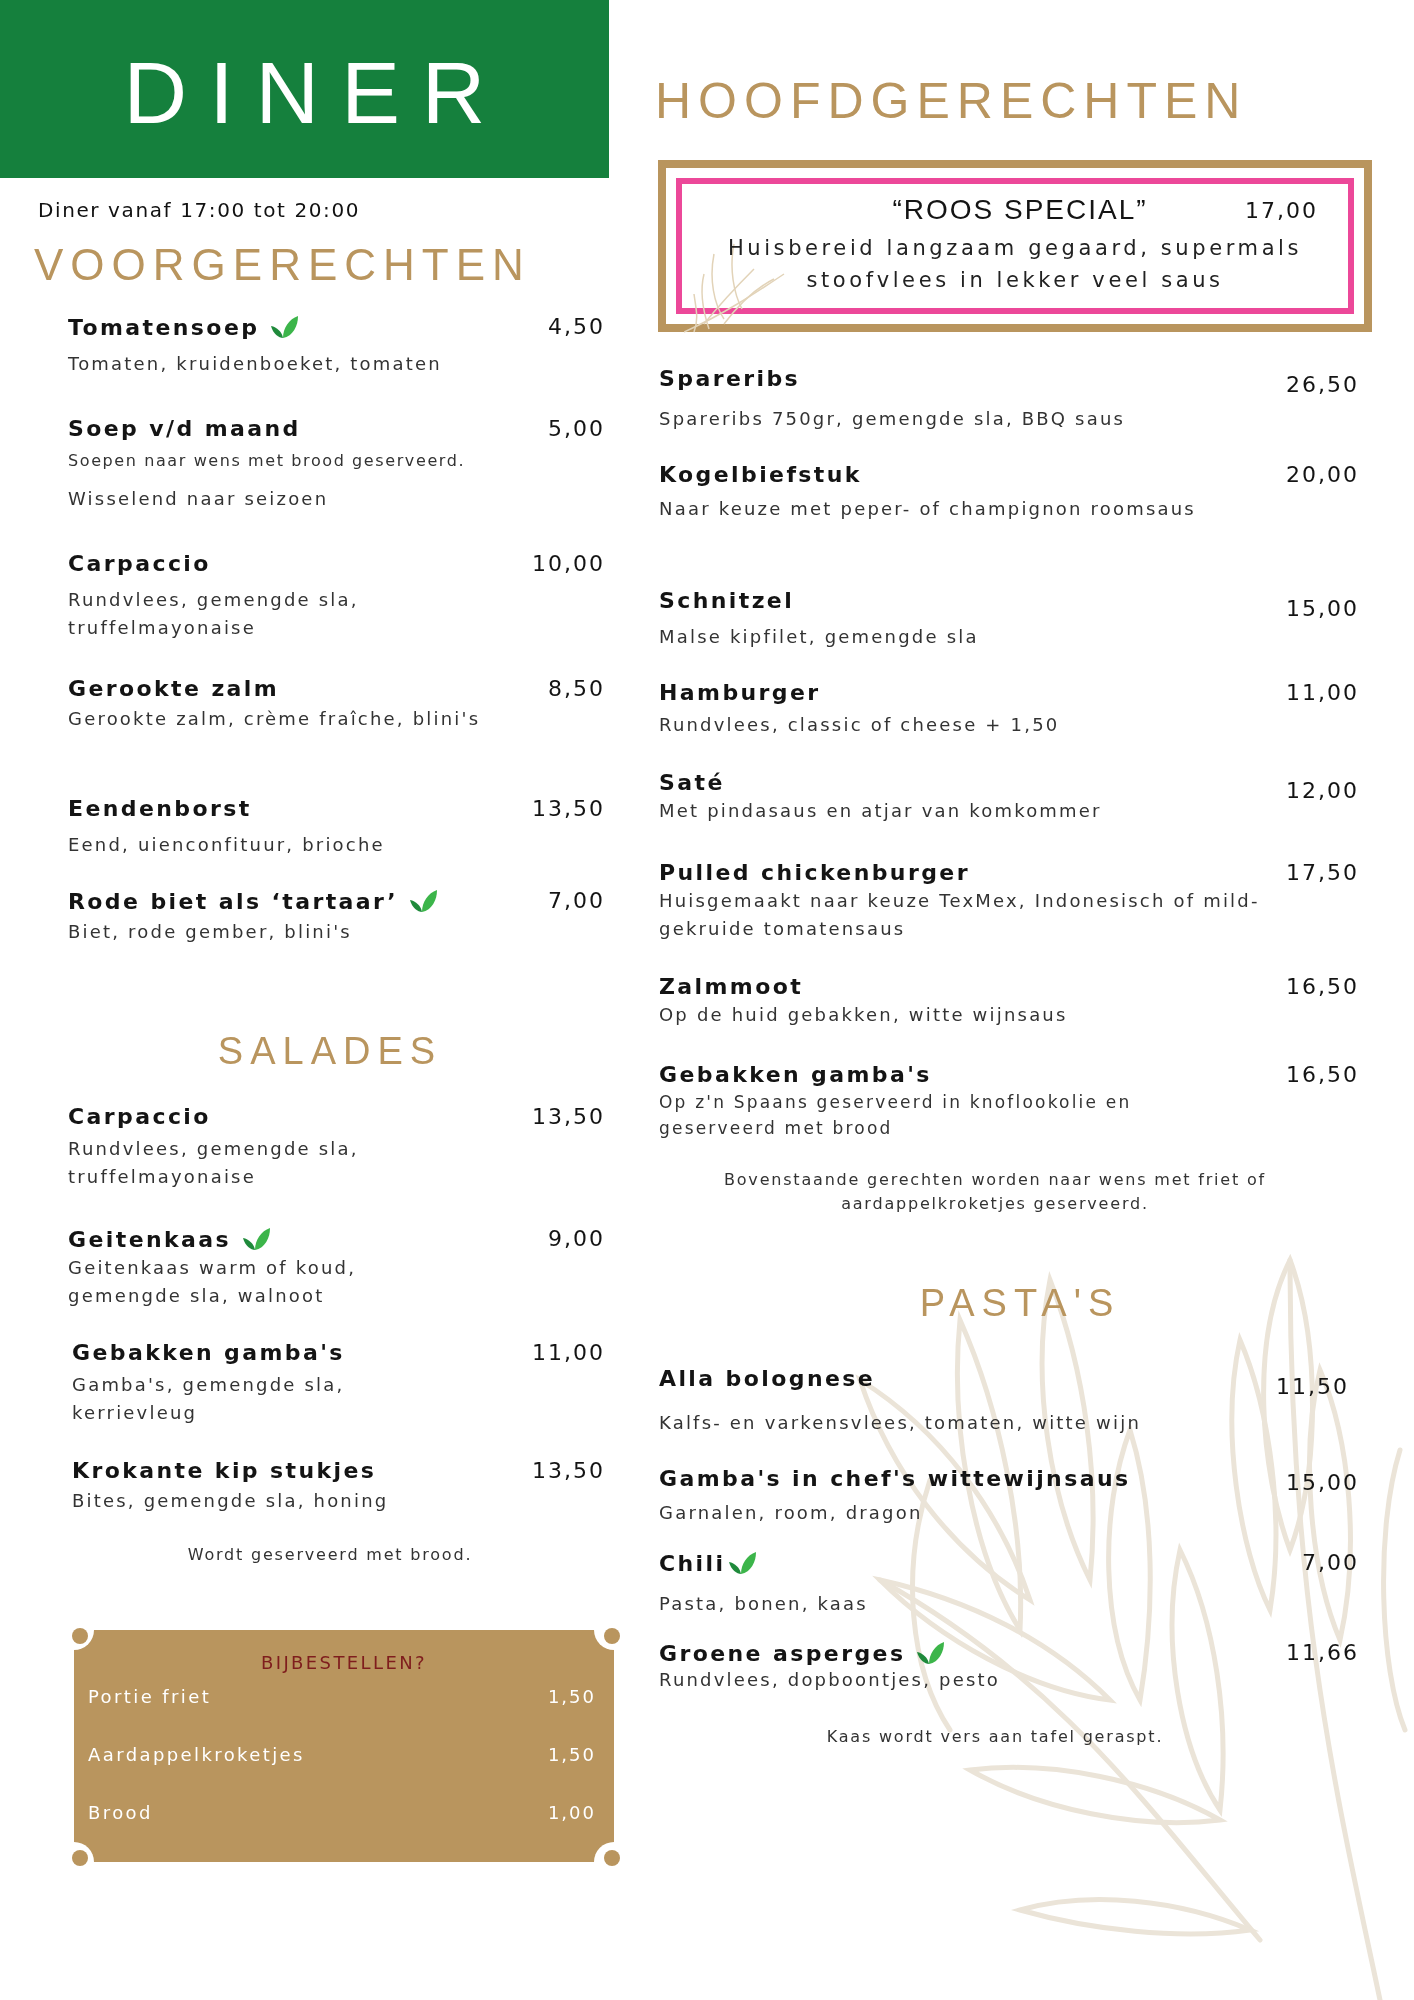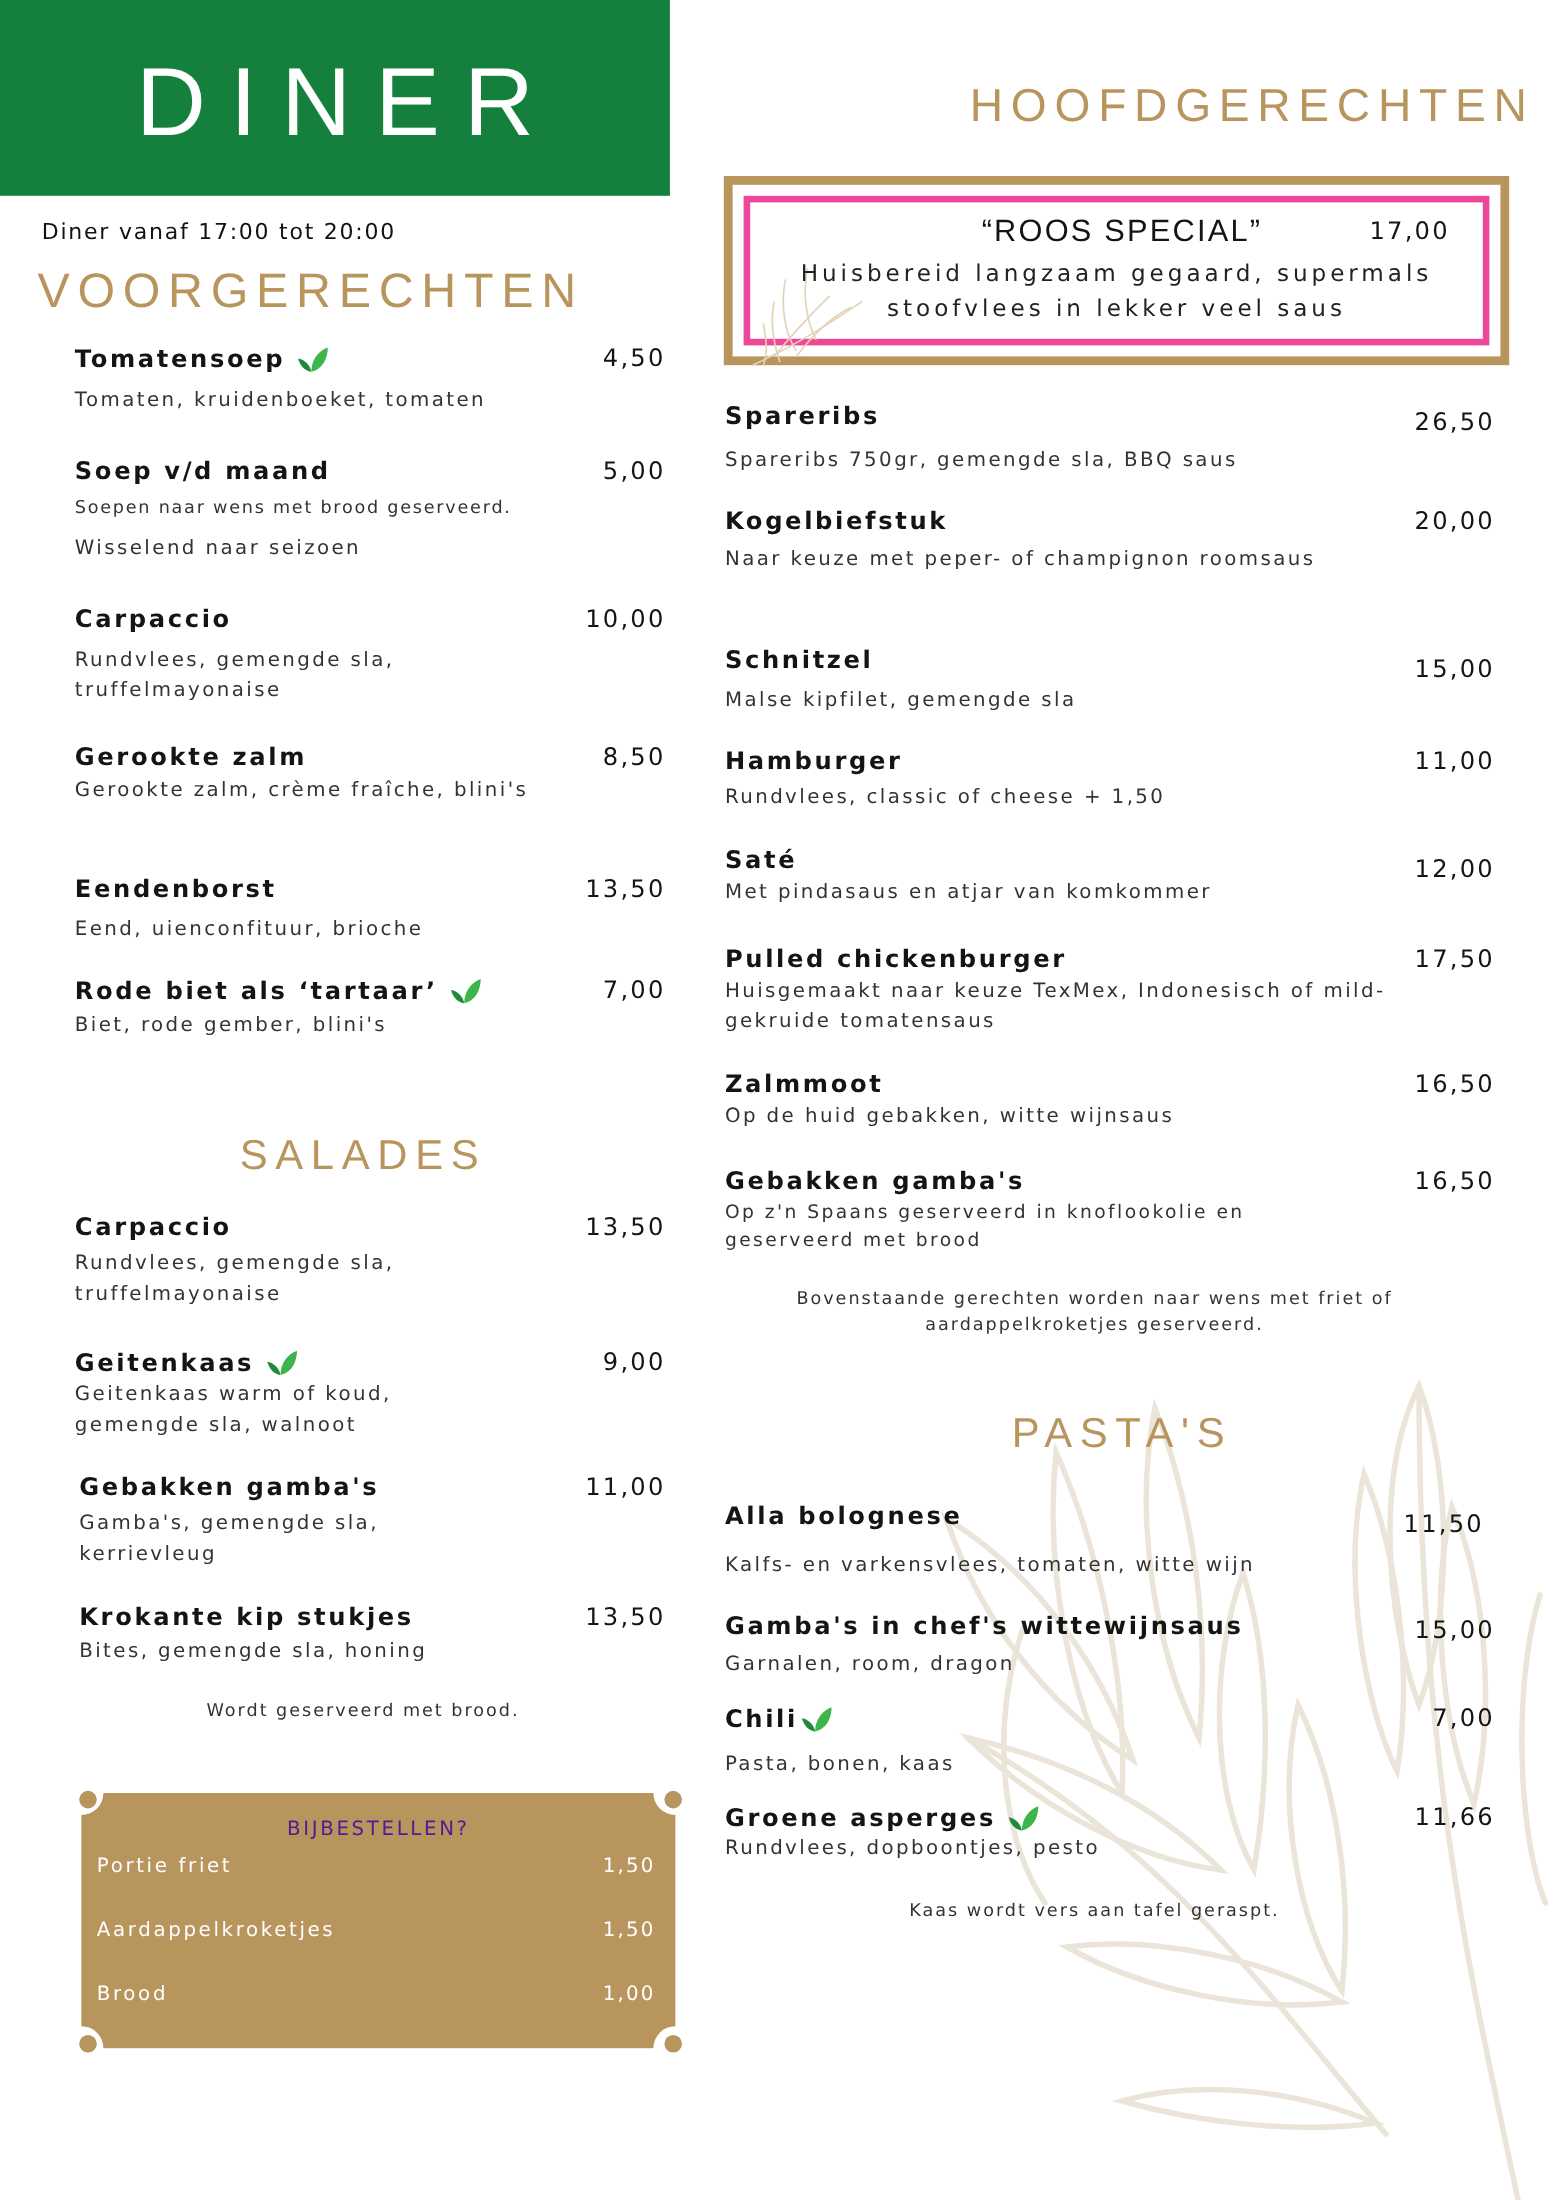--- a/index.html
+++ b/index.html
@@ -21,21 +21,21 @@
     -webkit-text-stroke: 0;
   }
   .hours { left: 38px; top: 198px; font-size: 20px; letter-spacing: 1.6px; color: #111; }
 
   .section-title {
     font-family: "Liberation Sans", sans-serif; font-weight: 400;
     color: #b9955e; letter-spacing: 7px;
   }
   .st-voor { left: 34px; top: 240px; font-size: 44px; }
   .st-sal  { left: 0; width: 660px; text-align: center; top: 1030px; font-size: 38px; }
-  .st-hoof { left: 655px; width: 740px; text-align: right; top: 72px; font-size: 42px; }
+  .st-hoof { left: 655px; width: 740px; text-align: left; top: 72px; font-size: 50px; }
   .st-pasta{ left: 655px; width: 730px; text-align: center; top: 1282px; font-size: 38px; }
 
   .item { position: absolute; }
   .item .row { display: flex; justify-content: space-between; align-items: flex-start; }
   .item .name {
     font-size: 22px; font-weight: 700; letter-spacing: 2.4px; color: #141414;
     display: flex; align-items: center; white-space: nowrap;
   }
   .item .price {
     font-size: 22px; letter-spacing: 2px; color: #141414; font-weight: 400;
@@ -55,21 +55,21 @@
   
   .bij {
     left: 74px; top: 1630px; width: 540px; height: 232px; background: #b9955e;
   }
   .bij .corner {
     position: absolute; width: 40px; height: 40px; background: #fff; border-radius: 50%;
   }
   .bij .dot { position: absolute; width: 16px; height: 16px; background: #b9955e; border-radius: 50%; }
   .bij .head {
     position: absolute; left: 0; width: 100%; top: 22px; text-align: center;
-    color: #4c1d95; font-size: 18px; letter-spacing: 2.4px;
+    color: #7f1d1d; font-size: 18px; letter-spacing: 2.4px;
   }
   .bij .line {
     position: absolute; left: 14px; right: 18px; display: flex; justify-content: space-between;
     color: #fff; font-size: 18px; letter-spacing: 2.4px;
   }
   .bij .line .p { letter-spacing: 2px; }
 
   
   .special {
     left: 658px; top: 160px; width: 714px; height: 172px;

